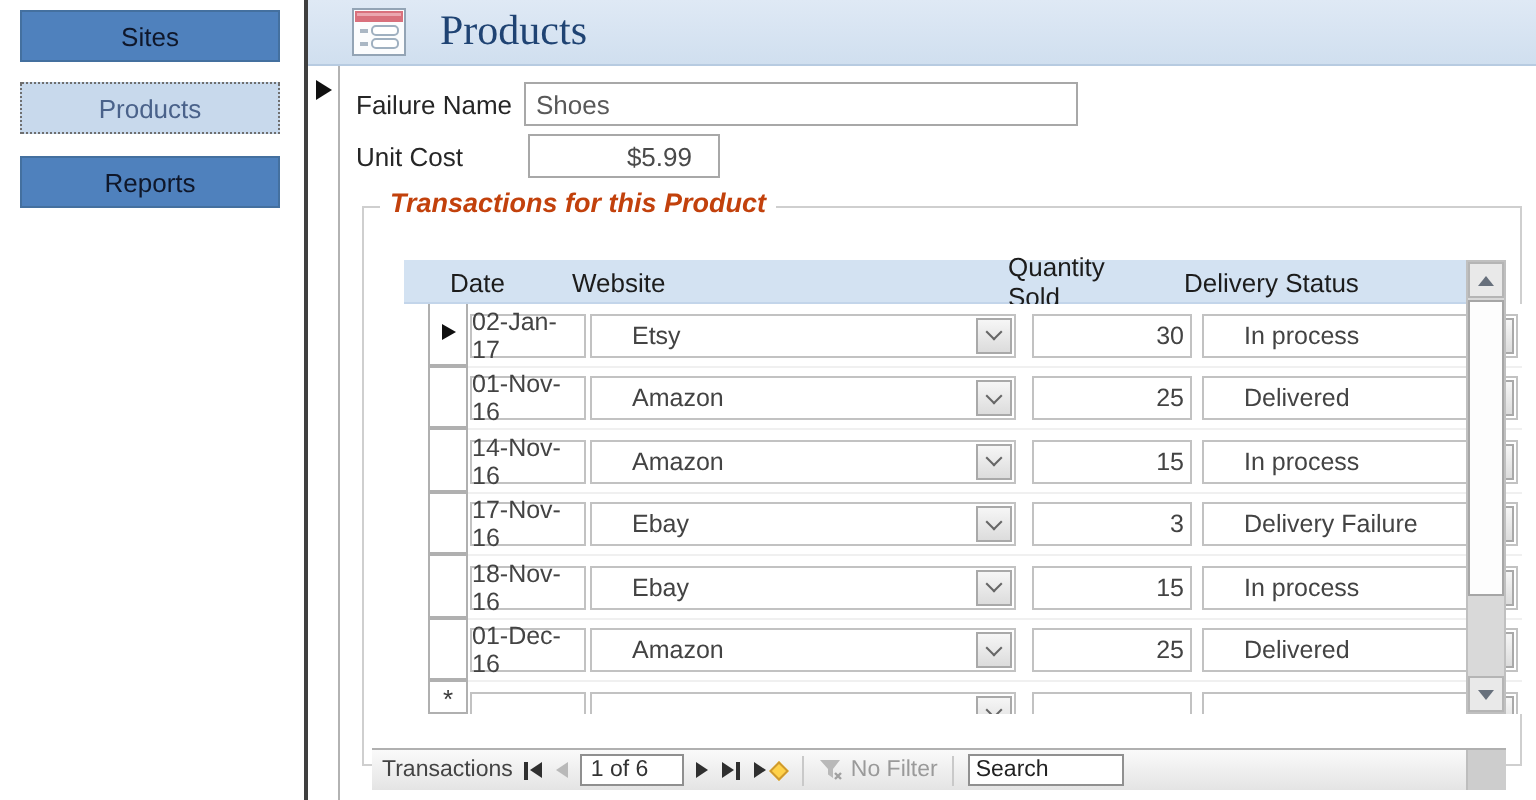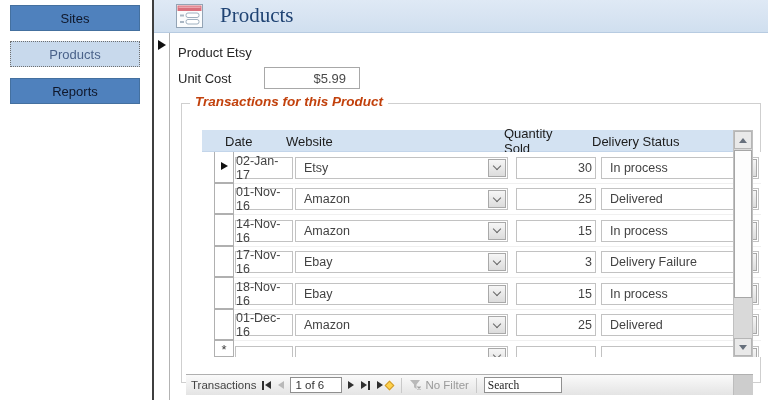--- a/index.html
+++ b/index.html
@@ -79,21 +79,21 @@
   .sel-cell.current .row-arrow { display:block; }
   .new-star { font-size:13px; color:#3d3d3d; line-height:13px; margin-top:2px; }
   .cell, .combo {
     position:absolute; top:4.5px; height:22px; background:#fff; border:1px solid #c2c2c2;
     font-size:12.5px; color:#434343; display:flex; align-items:center;
   }
   .c-date { left:21px; width:58px; justify-content:flex-end; padding-right:3px; }
   .c-web { left:81px; width:213px; }
   .c-qty { left:302px; width:80px; justify-content:flex-end; padding-right:3px; }
   .c-status { left:387px; width:158px; }
-  .combo { padding-left:8px; }
+  .combo { padding-left:20px; }
   .dd-btn {
     position:absolute; right:1px; top:1px; bottom:1px; width:18px;
     background:linear-gradient(#f6f6f6,#dcdcdc); border:1px solid #a9a9a9;
     display:flex; align-items:center; justify-content:center; cursor:pointer;
   }
   .chev { width:6px; height:6px; border-right:1.6px solid #666; border-bottom:1.6px solid #666;
     transform:rotate(45deg); margin-top:-3px; }
   
   .vscroll { position:absolute; left:547px; top:0; width:20px; height:227px; background:#d9d9d9; border:1px solid #c0c0c0; }
   .sb-btn { position:absolute; left:0; width:18px; height:18px; background:#e9e9e9; border:1px solid #b5b5b5;
@@ -113,21 +113,21 @@
   .tri-l { width:0; height:0; border-right:6px solid #2f2f2f; border-top:4px solid transparent; border-bottom:4px solid transparent; }
   .tri-r { width:0; height:0; border-left:6px solid #2f2f2f; border-top:4px solid transparent; border-bottom:4px solid transparent; }
   .tri-l.dis { border-right-color:#b9b9b9; }
   .vbar { width:2px; height:9px; background:#2f2f2f; }
   .star { width:7px; height:7px; background:#ffd24a; border:1px solid #cf9a2f; transform:rotate(45deg); margin-left:2px; }
   .count-box { width:52px; height:16px; background:#fff; border:1px solid #8f8f8f; font-size:11.5px;
     display:flex; align-items:center; padding-left:4px; color:#333; }
   .nav-sep { width:1px; height:15px; background:#c9c9c9; margin:0 2px; }
   .nofilter { color:#9a9a9a; display:flex; align-items:center; gap:3px; cursor:default; }
   .search-input { width:78px; height:16px; border:1px solid #909090; font-size:11.5px; padding:0 3px;
-    color:#222; font-family:Liberation Serif, serif; outline:none; }
+    color:#222; font-family:Liberation Sans, sans-serif; outline:none; }
 </style>
 </head>
 <body>
 
 <div class="screen">
 
   <div class="sidebar">
     <div class="side-btn btn-sites">Sites</div>
     <div class="side-btn selected btn-products">Products</div>
     <div class="side-btn btn-reports">Reports</div>
@@ -146,21 +146,22 @@
         <rect x="4" y="17" width="4" height="2" fill="#aab7c4"></rect>
         <rect x="10" y="15.5" width="13" height="4.5" rx="2" fill="#ffffff" stroke="#9fb0c0"></rect>
       </svg>
       <div class="page-title">Products</div>
     </div>
 
     <div class="selector-bar">
       <div class="sel-tri"></div>
     </div>
 
-    <div class="field-label lbl-pn">Product Etsy</div>
+    <div class="field-label lbl-pn">Failure Name</div>
+    <div class="textbox box-pn">Shoes</div>
     <div class="field-label lbl-uc">Unit Cost</div>
     <div class="textbox box-uc">$5.99</div>
 
     <div class="groupbox">
       <div class="group-label">Transactions for this Product</div>
 
       <div class="datasheet">
 
         <div class="ds-header">
           <div class="hcell h-date">Date</div>

